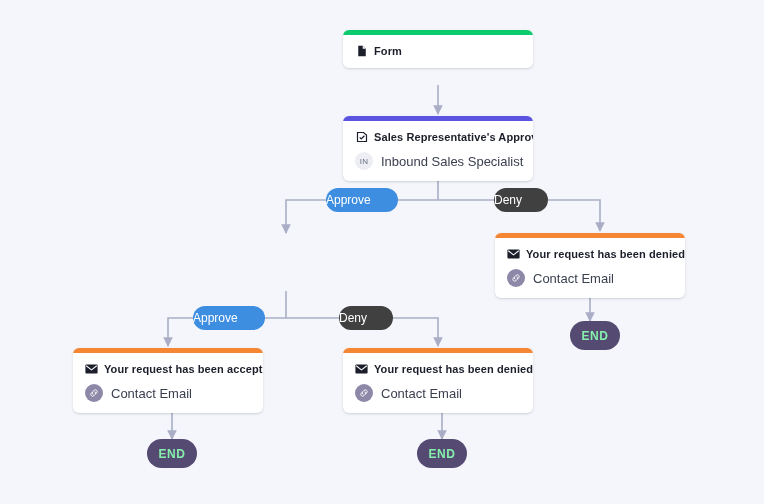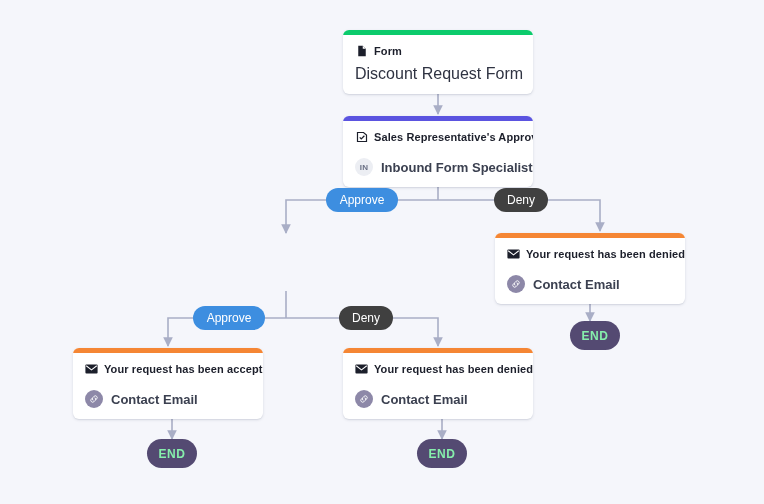--- a/index.html
+++ b/index.html
@@ -66,25 +66,24 @@
   
   .node-title {
     margin-top: 8px;
     font-size: 16px;
     color: #2f3342;
     white-space: nowrap;
   }
 
   
   .node-row {
-    margin-top: 15px;
+    margin-top: 9px;
     display: flex;
     align-items: center;
     gap: 8px;
-    font-weight: bold;
   }
   .avatar {
     width: 18px;
     height: 18px;
     border-radius: 50%;
     background: #eceef3;
     color: #6a7085;
     font-size: 8px;
     display: flex;
     align-items: center;
@@ -108,21 +107,20 @@
     white-space: nowrap;
   }
 
   
   .pill {
     position: absolute;
     height: 24px;
     border-radius: 12px;
     display: flex;
     align-items: center;
-    justify-content: center;
     font-size: 12px;
     color: #ffffff;
     white-space: nowrap;
     box-sizing: border-box;
   }
   .pill-approve { background: #3d8ee0; }
   .pill-deny    { background: #404040; }
 
   .endnode {
     position: absolute;
@@ -181,39 +179,38 @@
     <div class="node-body">
       <div class="node-head">
         <span class="head-icon">
           <svg viewBox="0 0 16 16" width="12" height="12">
             <path d="M3 1 h6 l4 4 v10 H3 z" fill="#1c1f2b"></path>
             <path d="M9 1 v4 h4 z" fill="#ffffff"></path>
           </svg>
         </span>
         <span class="node-head-label">Form</span>
       </div>
-      <div class="node-title">Discount Request Form</div>
     </div>
   </div>
 
   <div class="node" style="left:343px; top:116px; width:190px;">
     <div class="accent" style="background:#5b54e0;"></div>
     <div class="node-body">
       <div class="node-head">
         <span class="head-icon">
           <svg viewBox="0 0 16 16" width="12" height="12">
             <path d="M2 2 h8 l4 3.5 V14 H2 z" fill="none" stroke="#1c1f2b" stroke-width="1.6"></path>
             <path d="M5 8.5 l2 2 l4.2 -4.2" fill="none" stroke="#1c1f2b" stroke-width="1.7"></path>
           </svg>
         </span>
         <span class="node-head-label">Sales Representative's Approval</span>
       </div>
       <div class="node-row">
         <span class="avatar">IN</span>
-        <span class="row-label">Inbound Form Specialist</span>
+        <span class="row-label">Inbound Sales Specialist</span>
       </div>
     </div>
   </div>
 
   <div class="pill pill-approve" style="left:326px; top:188px; width:72px;">
     <span>Approve</span>
   </div>
   <div class="pill pill-deny" style="left:494px; top:188px; width:54px;">
     <span>Deny</span>
   </div>

